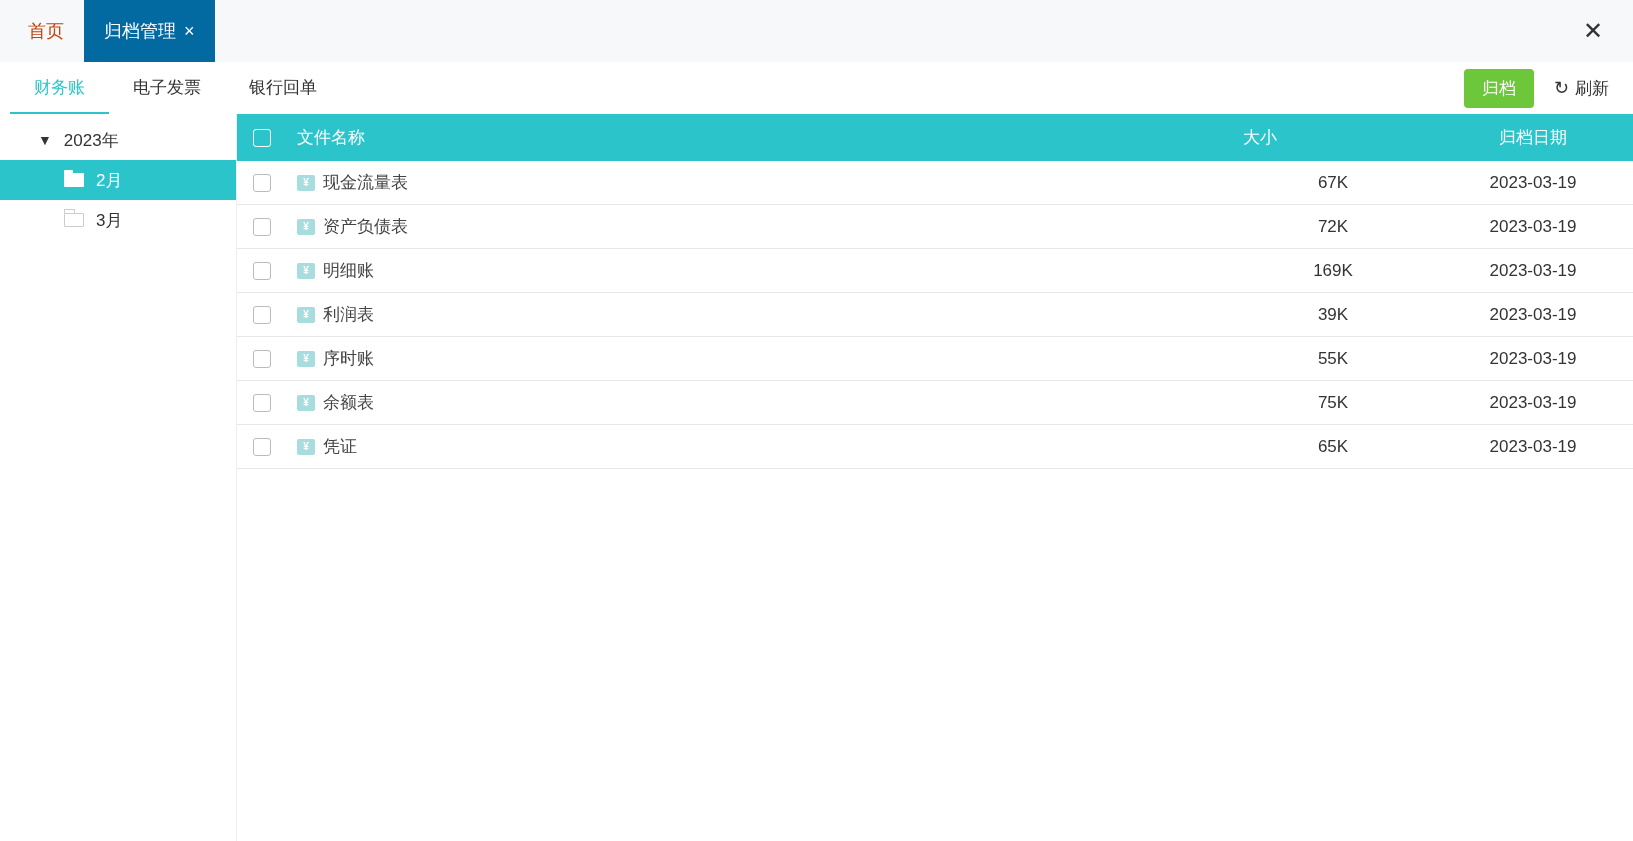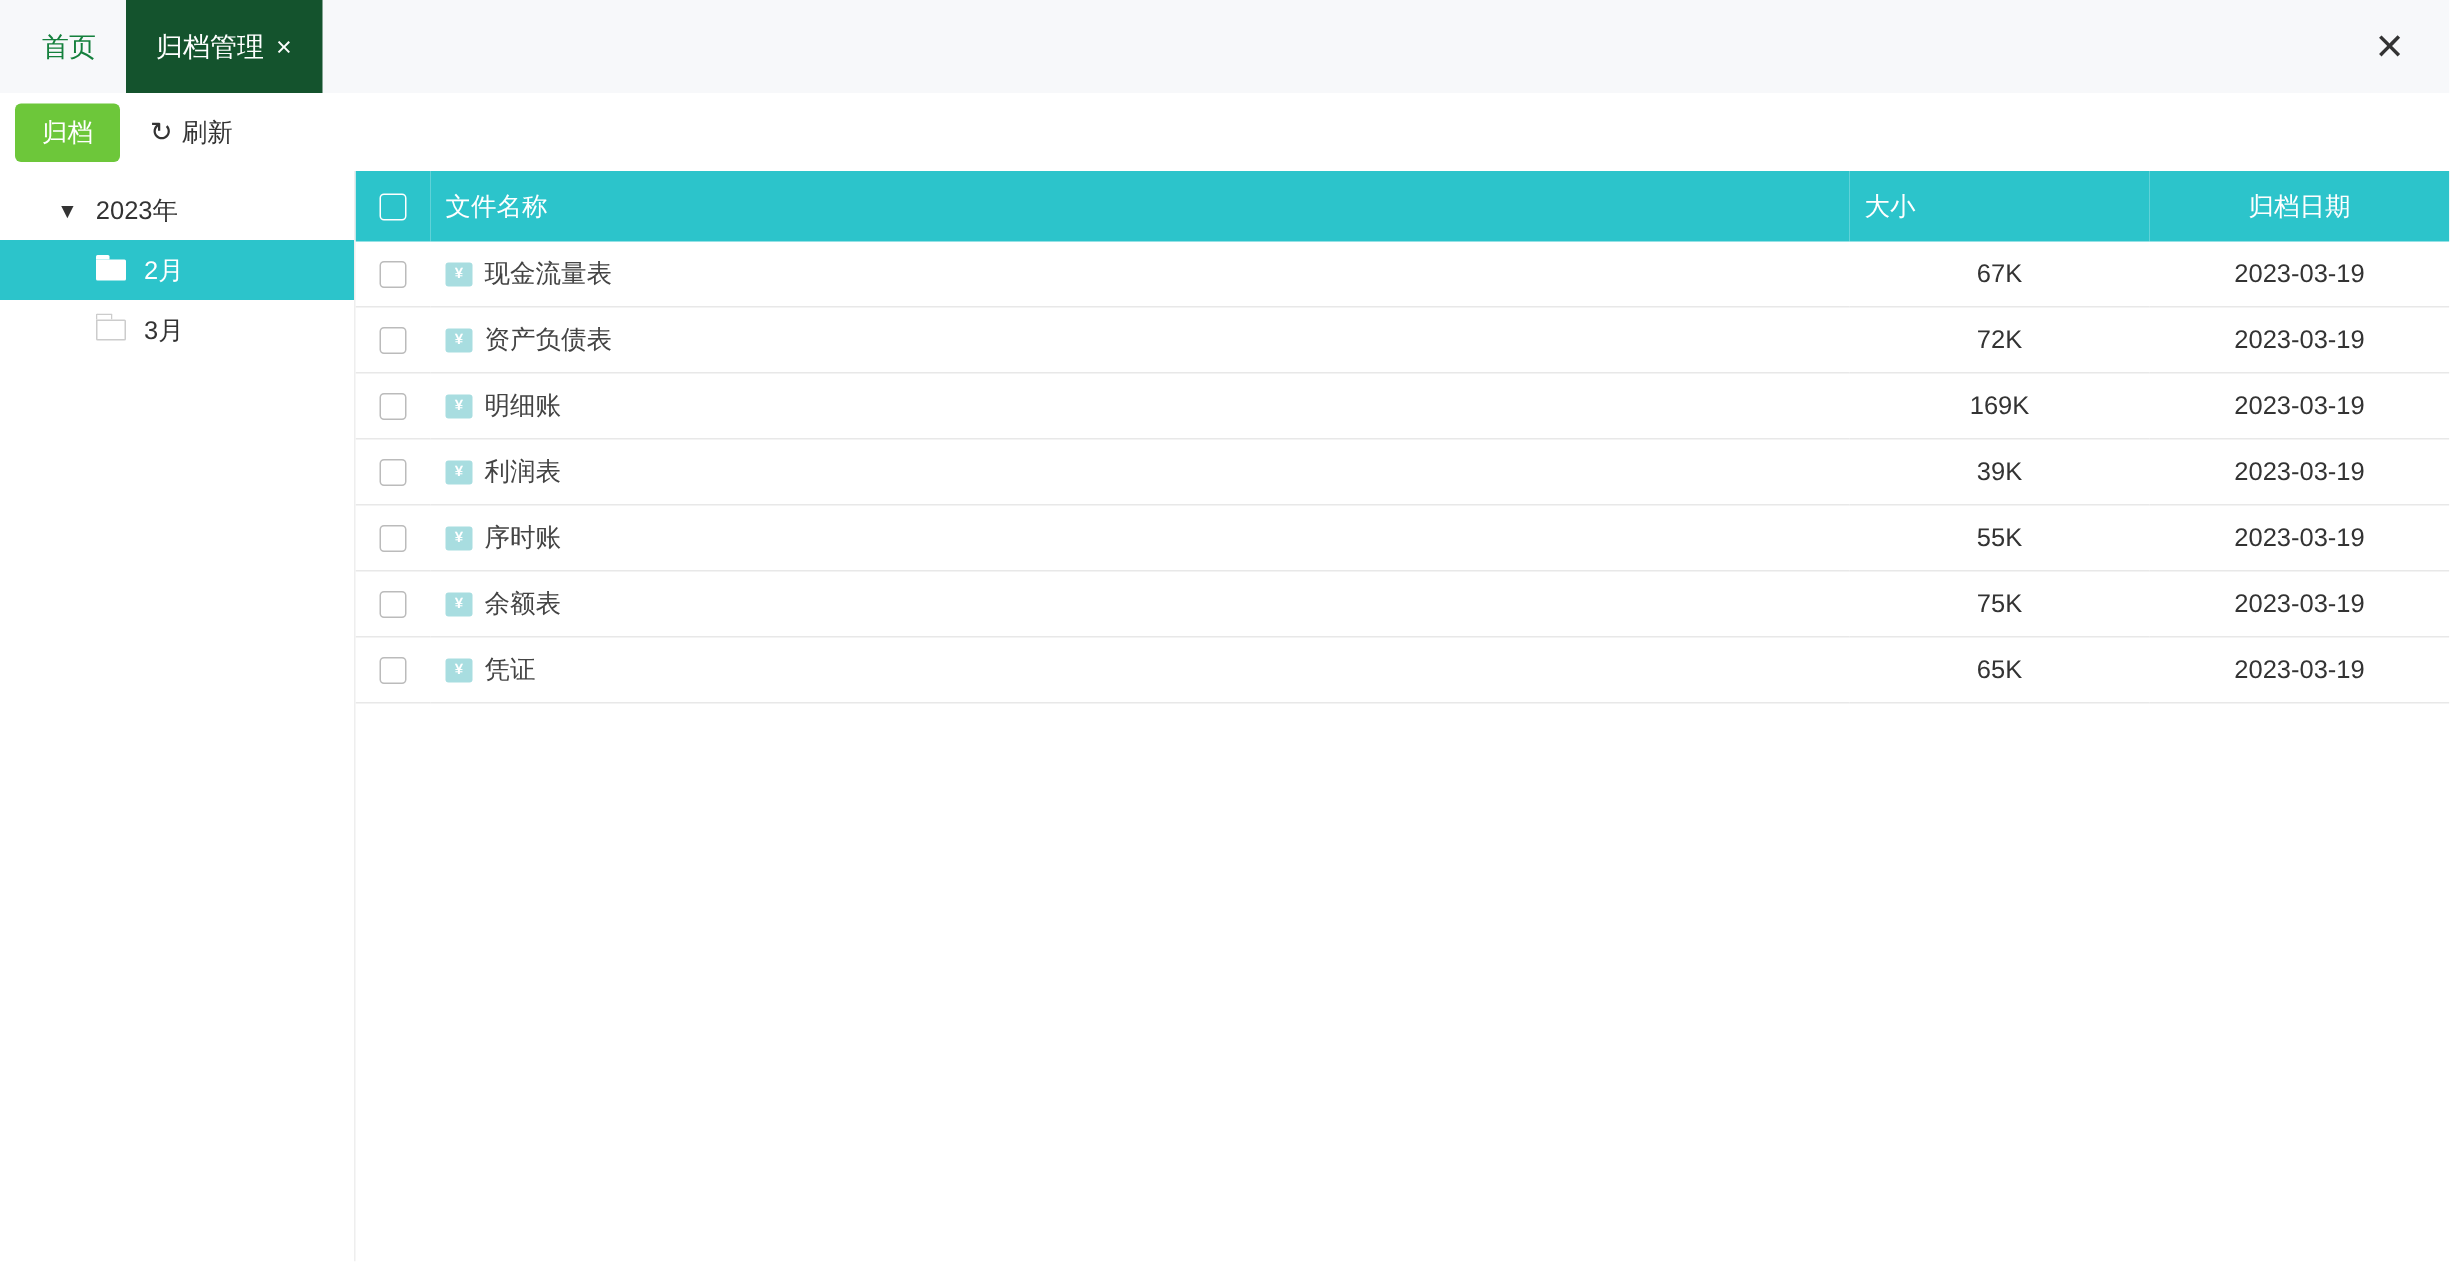--- a/index.html
+++ b/index.html
@@ -25,25 +25,25 @@
       padding: 0 8px;
       background: #f7f8fa;
       position: relative;
     }
     .top-tab {
       display: flex;
       align-items: center;
       padding: 0 20px;
       height: 62px;
       font-size: 18px;
-      color: #15803d;
+      color: #c2410c;
       cursor: pointer;
     }
     .top-tab.active {
-      background: #14532d;
+      background: #0369a1;
       color: #fff;
       justify-content: space-between;
     }
     .top-tab.active .close-x {
       margin-left: 8px;
       font-size: 18px;
     }
     .top-close {
       position: absolute;
       right: 24px;
@@ -293,20 +293,31 @@
   <div class="top-tab active">
     <span>归档管理</span>
     <span class="close-x">×</span>
   </div>
   <div class="top-close">
     <span>✕</span>
   </div>
 </div>
 
 <div class="sub-bar">
+  <div class="sub-tabs">
+    <div class="sub-tab active">
+      <span>财务账</span>
+    </div>
+    <div class="sub-tab">
+      <span>电子发票</span>
+    </div>
+    <div class="sub-tab">
+      <span>银行回单</span>
+    </div>
+  </div>
   <div class="sub-actions">
     <button class="btn-archive">
       <span>归档</span>
     </button>
     <div class="btn-refresh">
       <span class="refresh-icon">↻</span>
       <span>刷新</span>
     </div>
   </div>
 </div>

